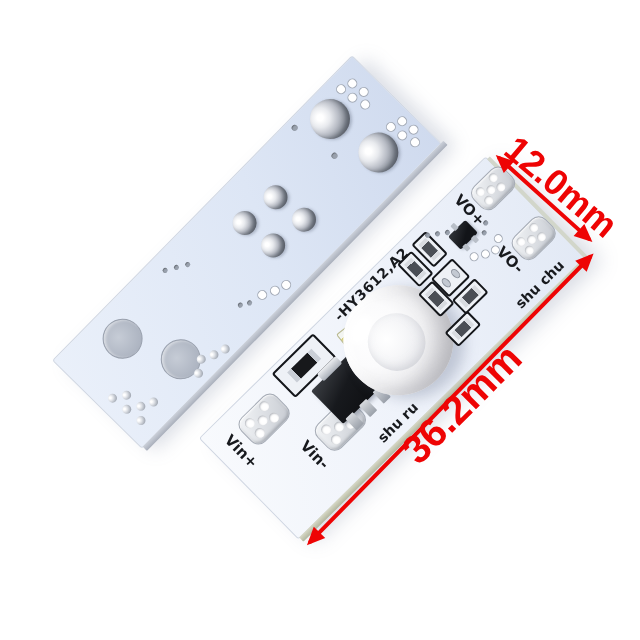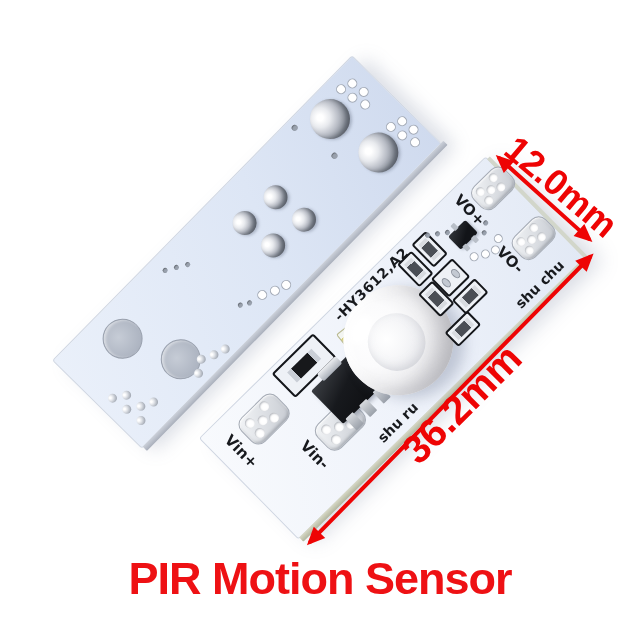--- a/index.html
+++ b/index.html
@@ -226,14 +226,13 @@
     </div>
     <span class="sk sk-h" style="left:350px;top:128px;font-size:14px">shu chu</span>
   </div>
 
   <div class="dim" style="left:498px;top:155px;width:124px;transform:rotate(42deg)"></div>
   <div class="dim-label lbl12">12.0mm</div>
 
   <div class="dim" style="left:309px;top:541px;width:403px;transform:rotate(-45.5deg)"></div>
   <div class="dim-label lbl36">36.2mm</div>
 
-  <div class="title">PIR Motion Sensor</div>
 </div>
 
 </body></html>

